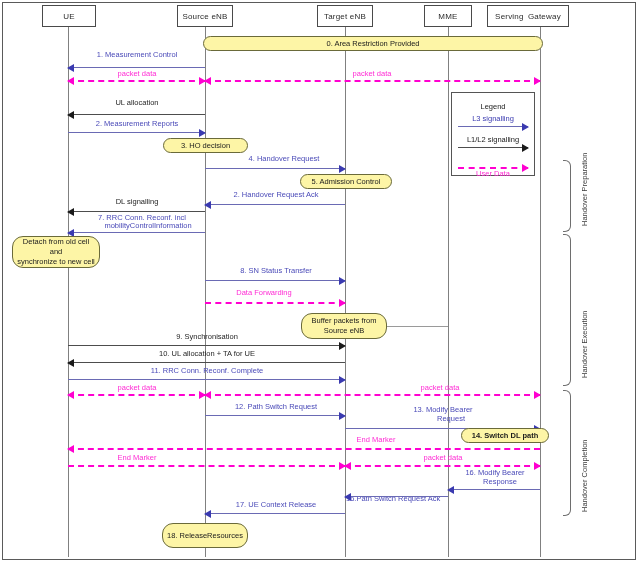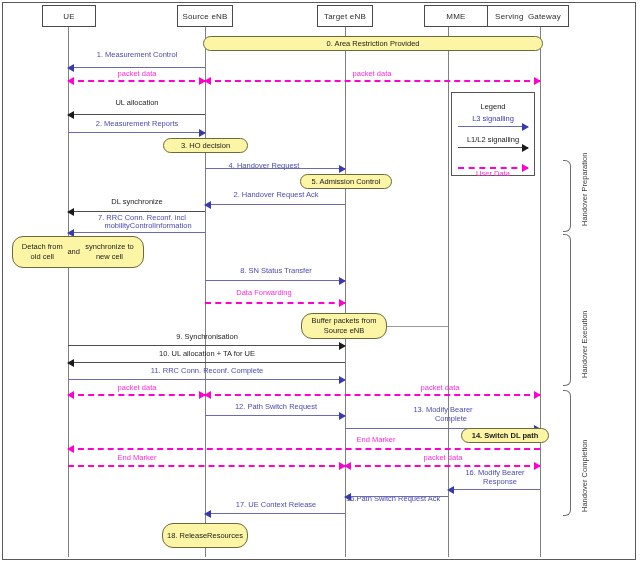--- a/index.html
+++ b/index.html
@@ -32,21 +32,21 @@
   .c-black{color:#1a1a1a;}
 
   .lbl{position:absolute;font-size:7.5px;white-space:nowrap;line-height:1.25;}
   .lbl.blue{color:#4a4ab8;}
   .lbl.black{color:#1f1f1f;}
   .lbl.magenta{color:#ff2ad4;}
   .lbl.ctr{transform:translateX(-50%);text-align:center;}
 
   
   .note{position:absolute;box-sizing:border-box;background:#fdf5a6;border:1px solid #6a6a3a;
-        border-radius:11px;display:flex;align-items:center;justify-content:center;text-align:center;
+        border-radius:11px;display:flex;align-items:center;justify-content:center;
         font-size:7.5px;color:#1b1b1b;line-height:1.3;padding:1px 4px;}
   .note.big{border-radius:13px;}
 
   
   .legend{position:absolute;box-sizing:border-box;background:#ffffff;border:1px solid #555;}
   .legend-title{position:absolute;width:100%;text-align:center;font-size:7.5px;color:#222;}
   .legend-row-lbl{position:absolute;width:100%;text-align:center;font-size:7.5px;white-space:nowrap;}
   .legend-line{position:absolute;height:1px;}
 
   
@@ -66,21 +66,21 @@
 
   <div class="actor-box" style="left:42px;top:5px;width:54px;height:22px;">
     <span>UE</span>
   </div>
   <div class="actor-box" style="left:177px;top:5px;width:56px;height:22px;">
     <span>Source eNB</span>
   </div>
   <div class="actor-box" style="left:317px;top:5px;width:56px;height:22px;">
     <span>Target eNB</span>
   </div>
-  <div class="actor-box" style="left:424px;top:5px;width:64px;height:22px;">
+  <div class="actor-box" style="left:424px;top:5px;width:48px;height:22px;">
     <span>MME</span>
   </div>
   <div class="actor-box wide" style="left:487px;top:5px;width:82px;height:22px;">
     <span>Serving</span>
     <span>Gateway</span>
   </div>
 
   <div class="lifeline" style="left:68px;top:27px;height:530px;"></div>
   <div class="lifeline" style="left:205px;top:27px;height:530px;"></div>
   <div class="lifeline" style="left:345px;top:27px;height:530px;"></div>
@@ -115,46 +115,46 @@
 
   <div class="lbl blue ctr" style="left:137px;top:119px;">2.   Measurement Reports</div>
   <div class="msg blue c-blue" style="left:68px;top:132px;width:137px;">
     <i class="head r"></i>
   </div>
 
   <div class="note" style="left:163px;top:138px;width:85px;height:15px;">
     <span>3.  HO decision</span>
   </div>
 
-  <div class="lbl blue ctr" style="left:264px;top:154px;margin-top:7px;">4.    Handover Request</div>
+  <div class="lbl blue ctr" style="left:284px;top:154px;">4.    Handover Request</div>
   <div class="msg blue c-blue" style="left:205px;top:168px;width:140px;">
     <i class="head r"></i>
   </div>
 
   <div class="note" style="left:300px;top:174px;width:92px;height:15px;">
     <span>5.  Admission Control</span>
   </div>
 
   <div class="lbl blue ctr" style="left:276px;top:190px;">2.   Handover Request Ack</div>
   <div class="msg blue c-blue" style="left:205px;top:204px;width:140px;">
     <i class="head l"></i>
   </div>
 
-  <div class="lbl black ctr" style="left:137px;top:197px;">DL  synchronize</div>
+  <div class="lbl black ctr" style="left:137px;top:197px;">DL  signalling</div>
   <div class="msg black c-black" style="left:68px;top:211px;width:137px;">
     <i class="head l"></i>
   </div>
 
   <div class="lbl blue ctr" style="left:142px;top:213px;">7.     RRC Conn. Reconf. incl</div>
   <div class="lbl blue ctr" style="left:148px;top:221px;">mobilityControlInformation</div>
   <div class="msg blue c-blue" style="left:68px;top:232px;width:137px;">
     <i class="head l"></i>
   </div>
 
-  <div class="note" style="left:12px;top:236px;width:132px;height:32px;flex-direction:row;">
+  <div class="note" style="left:12px;top:236px;width:88px;height:32px;flex-direction:column;">
     <span>Detach from old cell</span>
     <span>and</span>
     <span>synchronize to new cell</span>
   </div>
 
 
   <div class="lbl blue ctr" style="left:276px;top:266px;">8.    SN Status Transfer</div>
   <div class="msg blue c-blue" style="left:205px;top:280px;width:140px;">
     <i class="head r"></i>
   </div>
@@ -196,21 +196,21 @@
     <i class="head ml"></i>
       <i class="head mr"></i>
   </div>
 
   <div class="lbl blue ctr" style="left:276px;top:402px;">12.  Path Switch Request</div>
   <div class="msg blue c-blue" style="left:205px;top:415px;width:140px;">
     <i class="head r"></i>
   </div>
 
   <div class="lbl blue ctr" style="left:443px;top:405px;">13.     Modify Bearer</div>
-  <div class="lbl blue ctr" style="left:451px;top:414px;">Complete</div>
+  <div class="lbl blue ctr" style="left:451px;top:414px;">Request</div>
   <div class="msg blue c-blue" style="left:345px;top:428px;width:195px;">
     <i class="head r"></i>
   </div>
 
   <div class="note" style="left:461px;top:428px;width:88px;height:15px;font-weight:bold;">
     <span>14.   Switch DL path</span>
   </div>
 
   <div class="lbl magenta ctr" style="left:376px;top:435px;">End Marker</div>
   <div class="msg magenta" style="left:68px;top:448px;width:472px;">

